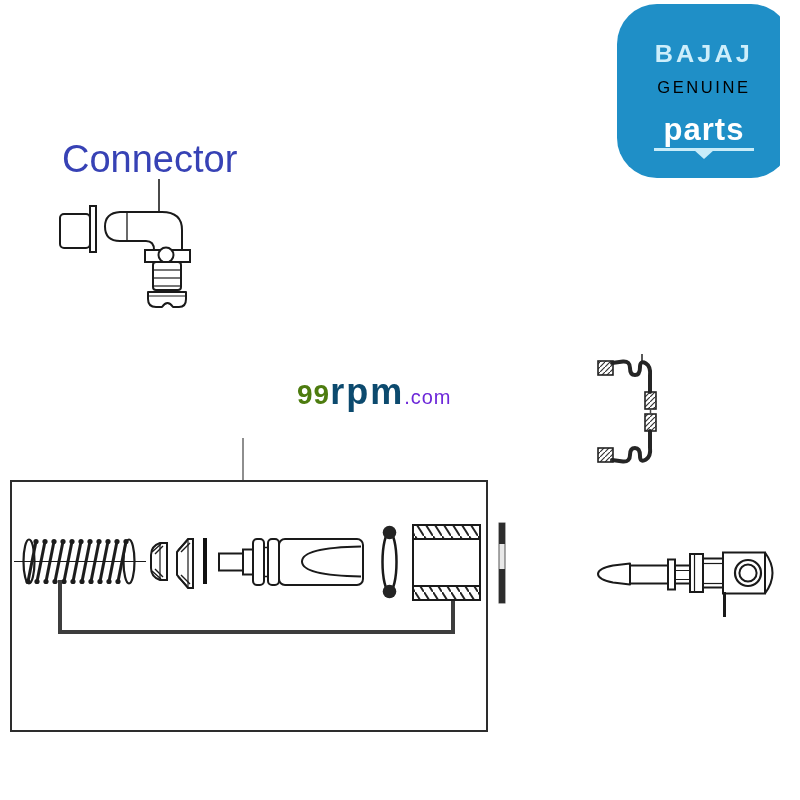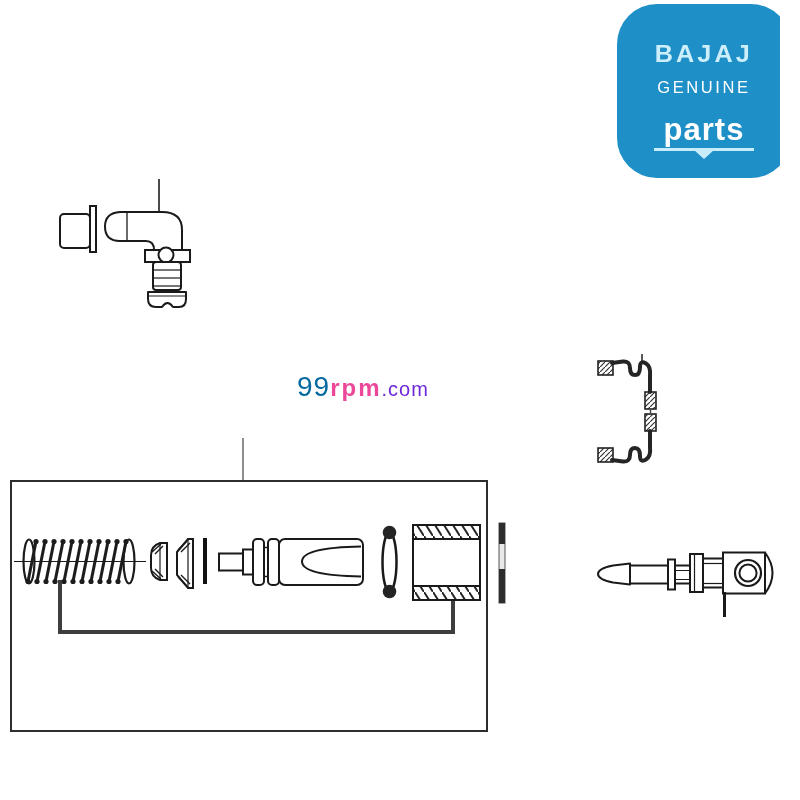--- a/index.html
+++ b/index.html
@@ -5,47 +5,48 @@
   html,body{margin:0;padding:0;background:#ffffff;}
   #stage{position:relative;width:780px;height:800px;background:#ffffff;overflow:hidden;
          font-family:"Liberation Sans",sans-serif;}
   .abs{position:absolute;}
   
   .part-label{position:absolute;color:#3742b5;font-size:38px;line-height:1.1;white-space:nowrap;}
   
   .leader{position:absolute;}
   
   #watermark{position:absolute;left:297px;top:371px;display:flex;align-items:baseline;white-space:nowrap;}
-  #watermark .wm-99{color:#0369a1;font-size:28px;font-weight:400;letter-spacing:1px;}
-  #watermark .wm-rpm{color:#ec4899;font-size:24px;font-weight:700;letter-spacing:2px;}
+  #watermark .wm-99{color:#4d7c0f;font-size:28px;font-weight:700;letter-spacing:1px;}
+  #watermark .wm-rpm{color:#0c4a6e;font-size:36px;font-weight:700;letter-spacing:2px;}
   #watermark .wm-com{color:#6d28d9;font-size:20px;font-weight:400;letter-spacing:1px;}
   
   #logo{position:absolute;left:617px;top:4px;width:174px;height:174px;background:#1f8fc7;
         border-radius:40px;display:flex;flex-direction:column;align-items:center;box-sizing:border-box;padding-top:38px;}
   #logo .brand{color:#cdeefb;font-size:24px;font-weight:800;letter-spacing:3px;transform:scaleX(1.05);line-height:1;}
-  #logo .genuine{color:#ffffff;font-size:16.5px;font-weight:400;letter-spacing:2.6px;margin-top:13px;line-height:1;}
+  #logo .genuine{color:#000000;font-size:16.5px;font-weight:400;letter-spacing:2.6px;margin-top:13px;line-height:1;}
   #logo .parts{color:#ffffff;font-size:31px;font-weight:700;letter-spacing:1px;margin-top:18px;line-height:1;}
   #logo .rule{width:100px;height:3px;background:#c8ecf9;margin-top:3px;}
   #logo .tri{width:0;height:0;border-left:10px solid transparent;border-right:10px solid transparent;
              border-top:9px solid #c8ecf9;margin-top:-1px;}
   svg{display:block;}
 </style>
 </head>
 <body>
 
 <div id="stage">
 
   <div id="logo">
     <div class="brand">BAJAJ</div>
     <div class="genuine">GENUINE</div>
     <div class="parts">parts</div>
     <div class="rule"></div>
     <div class="tri"></div>
   </div>
 
+  <div class="part-label" style="left:62px;top:139px;">Connector</div>
   <div class="leader" style="left:158px;top:179px;width:2px;height:36px;background:#4a4a4a;"></div>
 
   <svg class="abs" style="left:50px;top:200px;" width="145" height="115" viewBox="0 0 145 115">
     <g>
       <rect x="10" y="14" width="30" height="34" rx="4" fill="#ffffff" stroke="#1a1a1a" stroke-width="2"></rect>
       <rect x="40" y="6" width="6" height="46" fill="#ffffff" stroke="#1a1a1a" stroke-width="2"></rect>
     </g>
     <g>
       <path d="M70,12 Q55,13 55,26.5 Q55,41 70,41 L96,41 Q104,41 104,50 L132,50 L132,30 Q132,12 112,12 Z" fill="#ffffff" stroke="#1a1a1a" stroke-width="2" stroke-linejoin="round"></path>
       <line x1="77" y1="12" x2="77" y2="41" stroke="#1a1a1a" stroke-width="1.3"></line>

